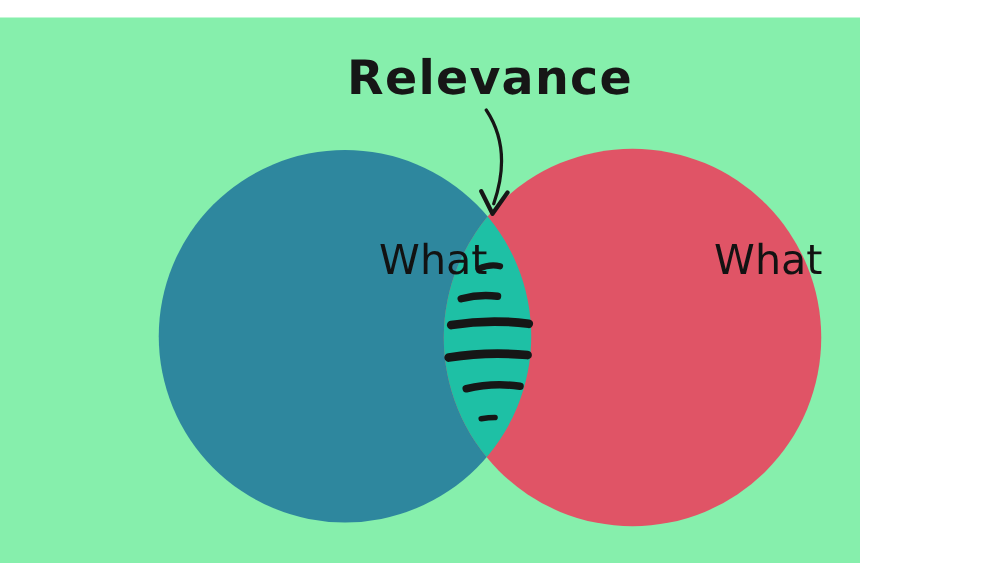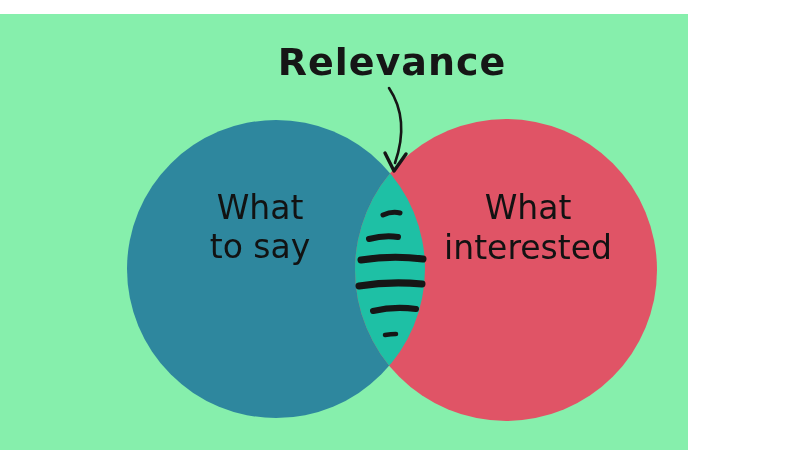--- a/index.html
+++ b/index.html
@@ -20,21 +20,21 @@
     top: 26px;
     width: 300px;
     text-align: center;
     font-size: 38px;
     font-weight: 600;
     letter-spacing: 1px;
     color: #161616;
   }
   .label {
     position: absolute;
-    text-align: center;
+    text-align: right;
     font-size: 33px;
     font-weight: 500;
     color: #121212;
   }
   .label-left {
     left: 130px;
     top: 174px;
     width: 260px;
     line-height: 39px;
   }
@@ -77,21 +77,19 @@
     <g fill="none" stroke-linecap="round" stroke-linejoin="round" stroke="#161616">
       <path d="M 389 74 C 403 95 405 120 395 149" stroke-width="2.6"></path>
       <path d="M 385 139 L 394 157 L 406 140" stroke-width="3.4"></path>
     </g>
   </svg>
 
   <div class="title">Relevance</div>
 
   <div class="label label-left">
     <div>What</div>
-    <div>to say</div>
   </div>
 
   <div class="label label-right">
     <div>What</div>
-    <div>interested</div>
   </div>
 
 </div>
 
 </body></html>

